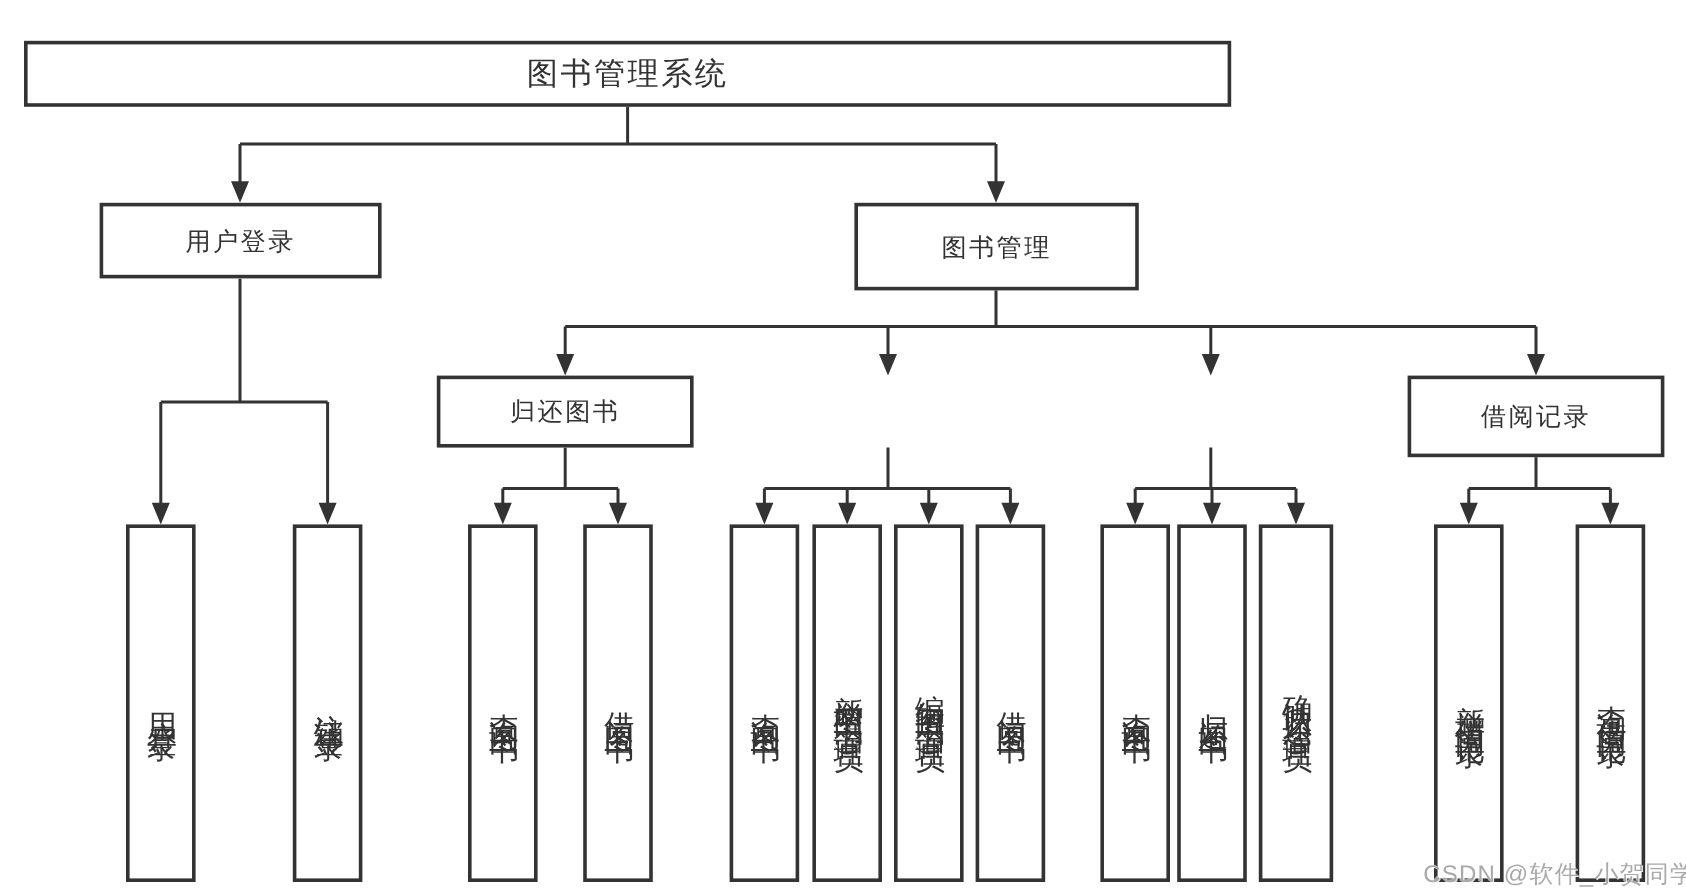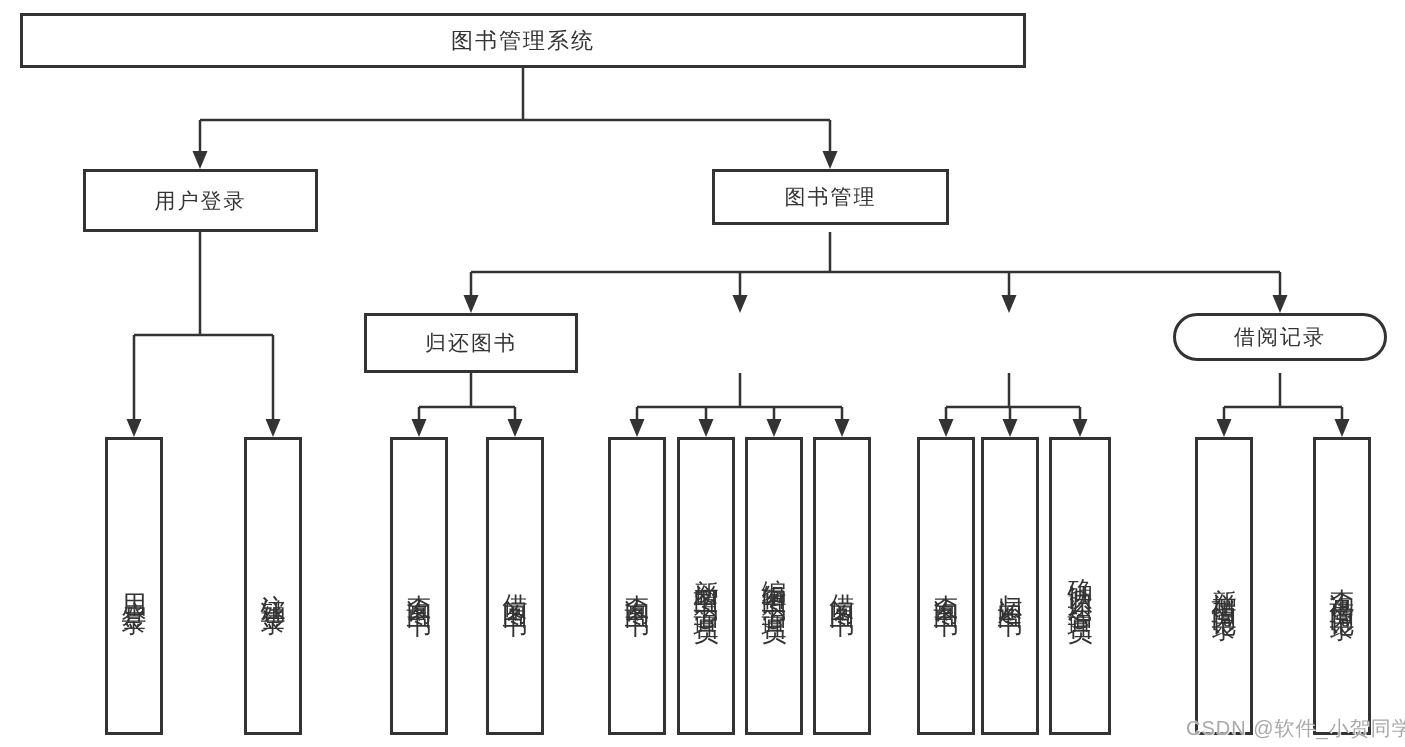--- a/index.html
+++ b/index.html
@@ -21,37 +21,37 @@
   .box {
     position: absolute;
     box-sizing: border-box;
     background: #ffffff;
     border: 3px solid #333333;
     display: flex;
     align-items: center;
     justify-content: center;
   }
   .box-h { font-size: 21px; letter-spacing: 2px; }
-  .box-h.root { font-size: 22px; }
+  .box-h.root { font-size: 26px; margin-top: 21px; }
   .box-v .vtext {
     writing-mode: vertical-rl;
     text-orientation: mixed;
     font-size: 25px;
     line-height: 1;
     letter-spacing: 6px;
     white-space: nowrap;
   }
   
   .n-root  { left: 20px;   top: 13px;  width: 1006px; height: 55px; }
   .n-l2-0  { left: 83px;   top: 169px; width: 235px;  height: 63px; }
-  .n-l2-1  { left: 712px;  top: 169px; width: 237px;  height: 56px; }
+  .n-l2-1  { left: 712px;  top: 169px; width: 237px;  height: 73px; }
   .n-l3-0  { left: 364px;  top: 313px; width: 214px;  height: 60px; }
   .n-l3-1  { left: 633px;  top: 313px; width: 214px;  height: 60px; }
   .n-l3-2  { left: 902px;  top: 313px; width: 214px;  height: 60px; }
-  .n-l3-3  { left: 1173px; top: 313px; width: 214px;  height: 48px; border-radius: 24px; }
+  .n-l3-3  { left: 1173px; top: 313px; width: 214px;  height: 68px; }
   .leaf    { top: 437px; height: 298px; width: 58px; }
   .n-lf-0  { left: 105px;  }
   .n-lf-1  { left: 244px;  }
   .n-lf-2  { left: 390px;  }
   .n-lf-3  { left: 486px;  }
   .n-lf-4  { left: 608px;  }
   .n-lf-5  { left: 677px;  }
   .n-lf-6  { left: 745px;  }
   .n-lf-7  { left: 813px;  }
   .n-lf-8  { left: 917px;  }

